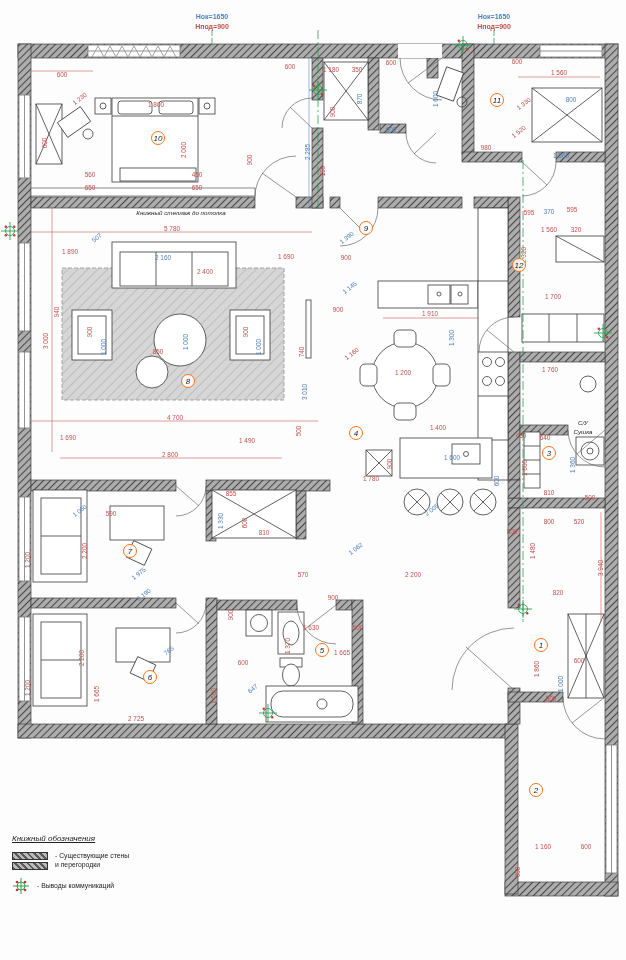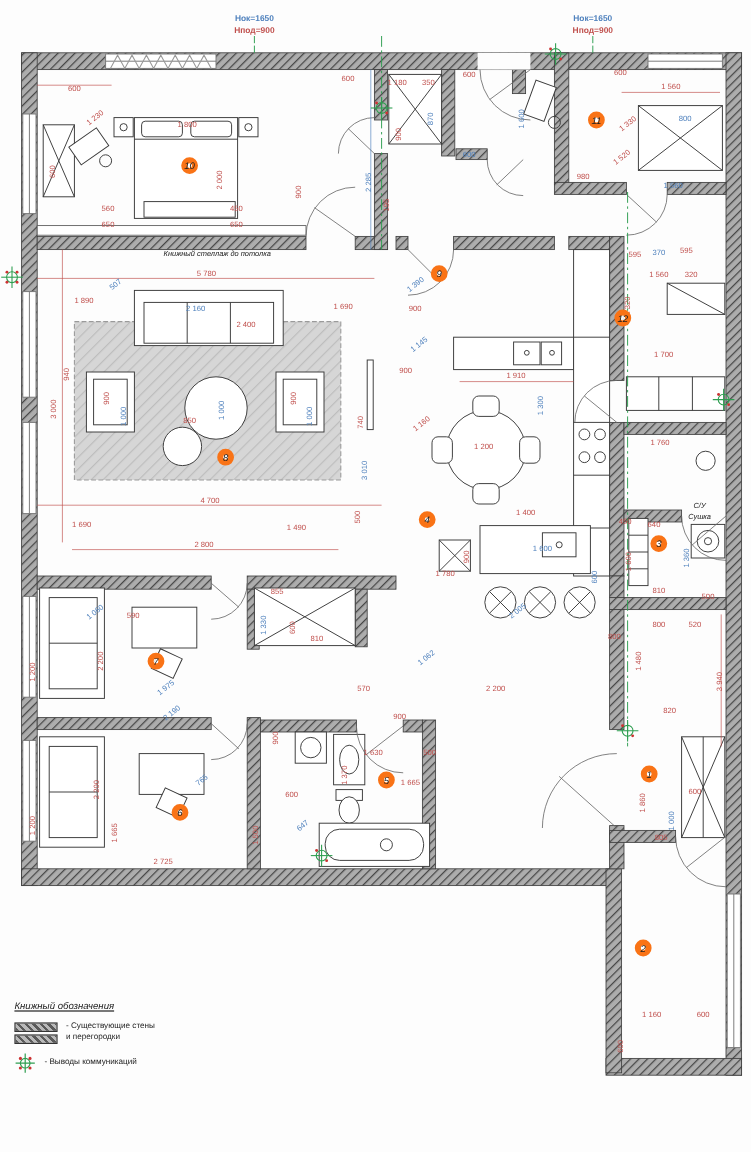--- a/index.html
+++ b/index.html
@@ -3,21 +3,21 @@
 <meta charset="utf-8">
 <style>
   html,body{margin:0;padding:0;background:#e8e8e8}
   .stage{position:relative;width:626px;height:960px;background:#fdfdfd;overflow:hidden;
          font-family:"Liberation Sans","DejaVu Sans",sans-serif;color:#222}
   svg.plan{position:absolute;left:0;top:0;width:626px;height:960px}
   #labels{position:absolute;left:0;top:0;width:626px;height:960px;pointer-events:none}
   .dim{position:absolute;font-size:6.4px;line-height:1;white-space:nowrap;transform-origin:center}
   .ann{position:absolute;font-size:7px;font-weight:bold;line-height:1;white-space:nowrap;transform:translate(-50%,-50%)}
   .note{position:absolute;font-size:6.2px;font-style:italic;color:#1a1a1a;white-space:nowrap;transform:translate(-50%,-50%)}
-  .room-badge{position:absolute;width:14px;height:14px;border:5px solid #f97316;border-radius:50%;
+  .room-badge{position:absolute;width:14px;height:14px;border:1px solid #f97316;border-radius:50%;
               background:rgba(255,255,255,.85);display:flex;align-items:center;justify-content:center;
               font-size:8px;font-style:italic;transform:translate(-50%,-50%);box-sizing:border-box}
   .legend{position:absolute;left:12px;top:834px;width:230px}
   .legend-title{font-size:8px;font-style:italic;text-decoration:underline;margin-bottom:7px}
   .legend-row{display:flex;align-items:center;gap:7px;margin-bottom:5px}
   .swatches .swatch{width:36px;height:8px;border:1px solid #333;box-sizing:border-box;
       background:repeating-linear-gradient(45deg,#5a5a5a 0 2px,#b9b9b9 2px 4.5px);margin:2px 0}
   .legend-text{font-size:6.8px;line-height:1.3}
   .comm-icon{flex:0 0 auto}
 </style>

